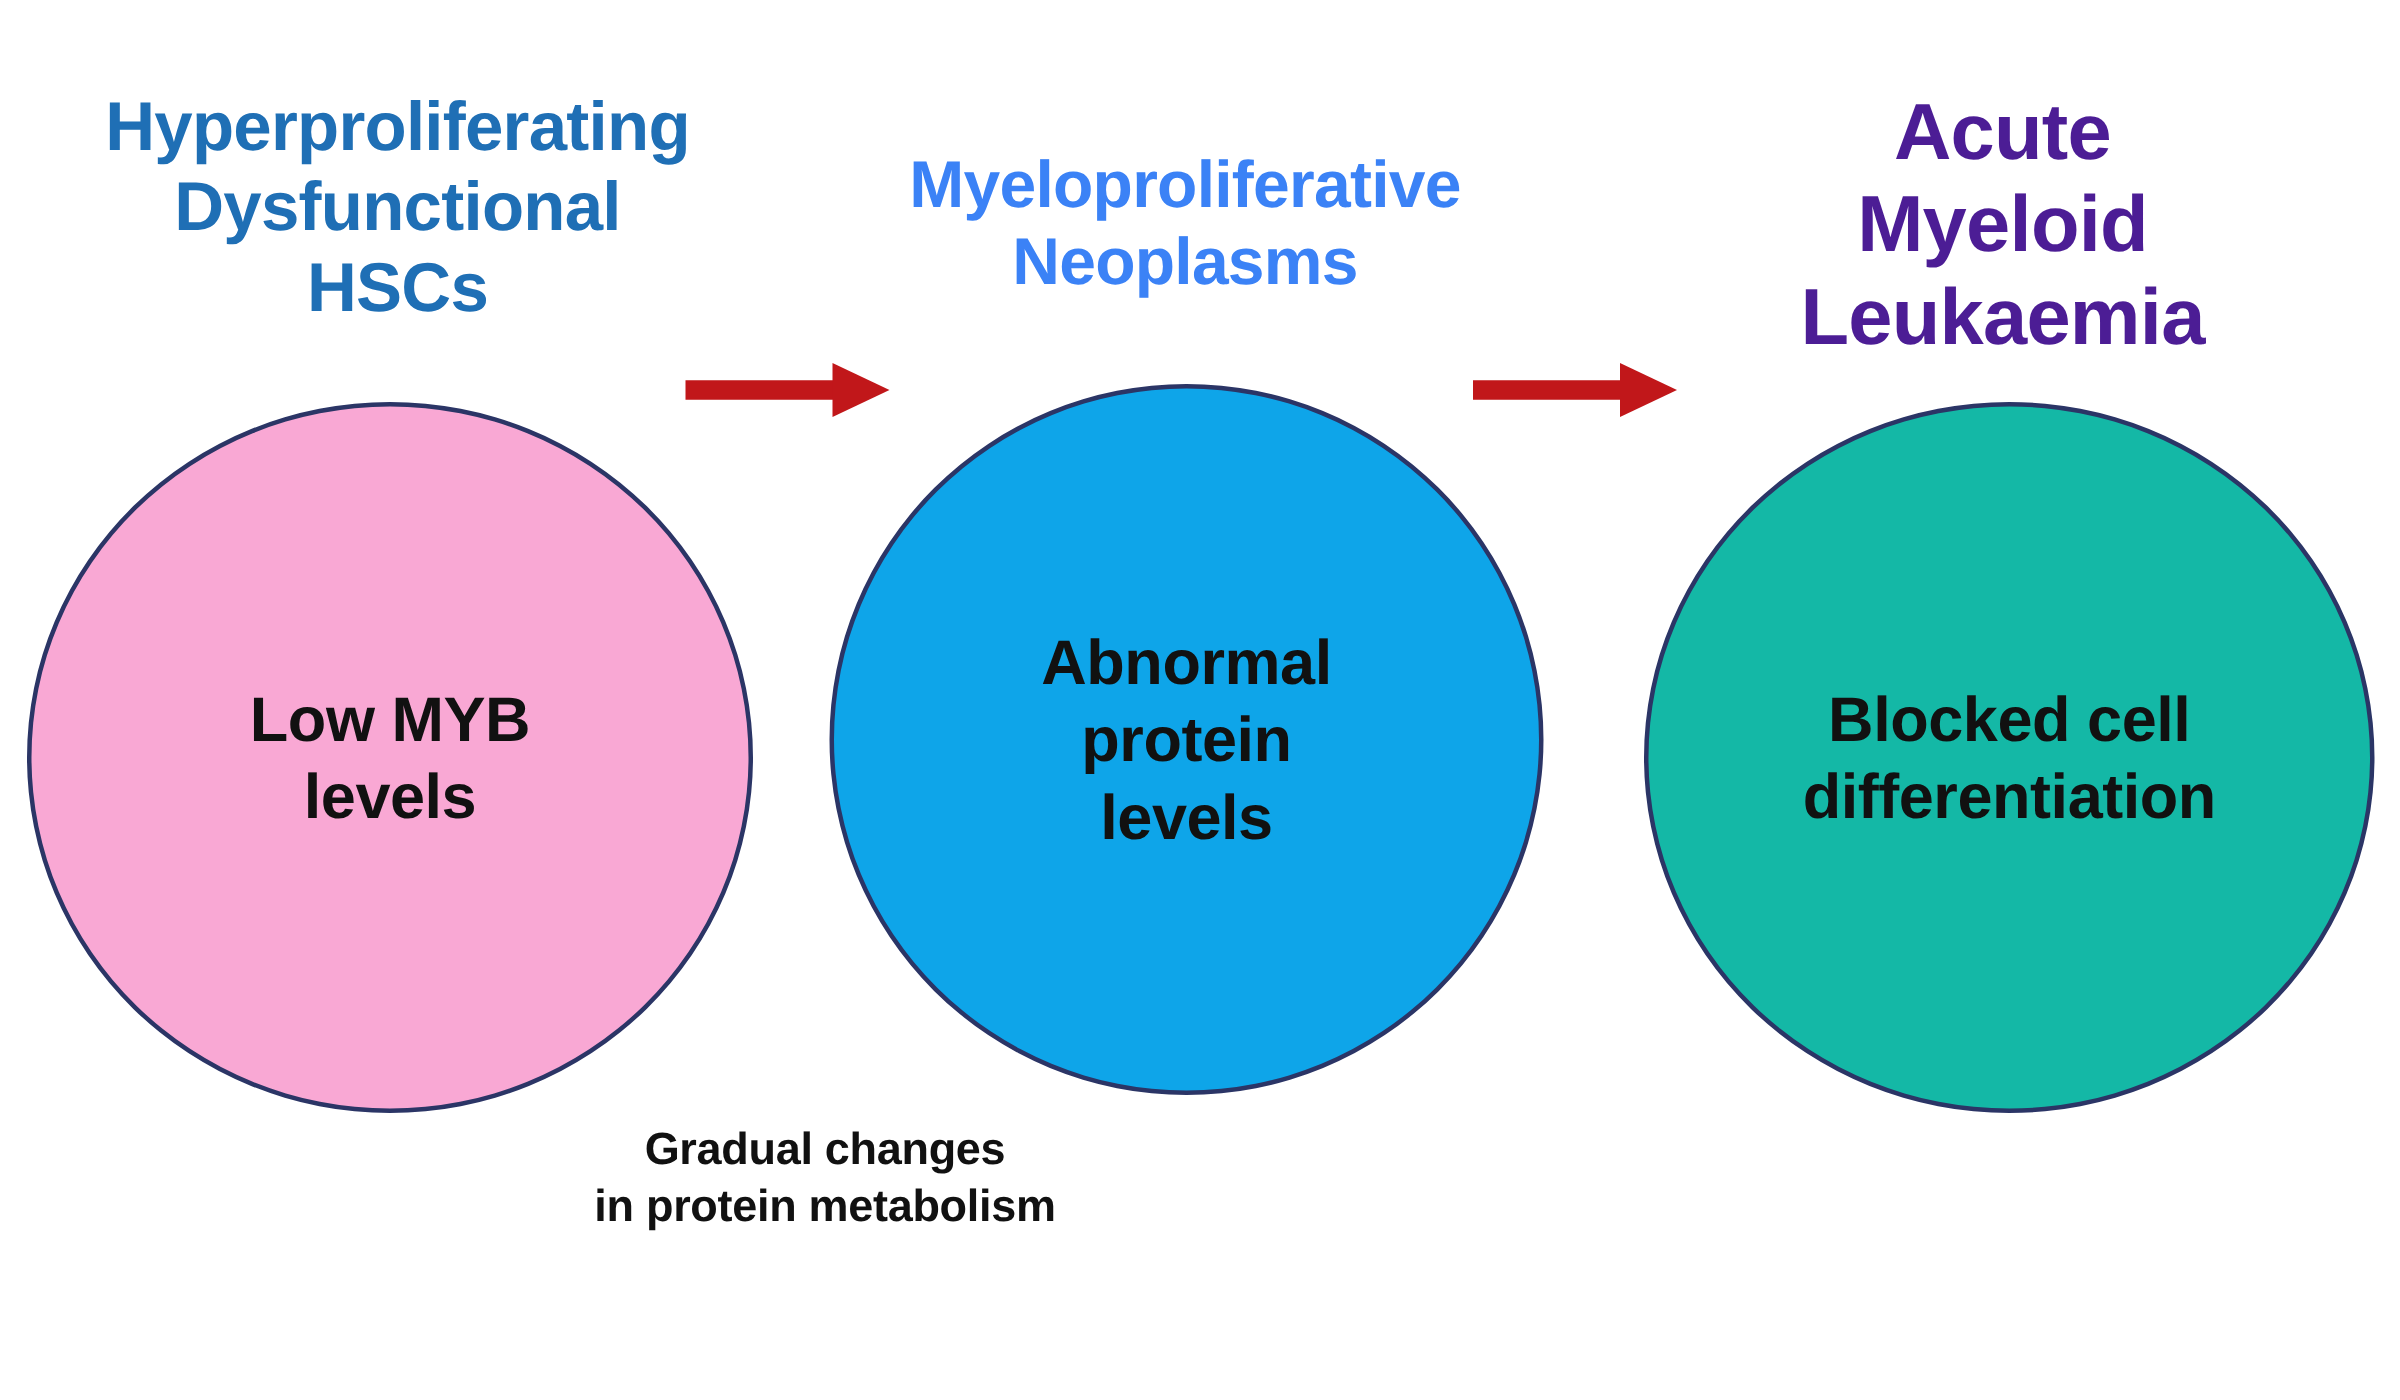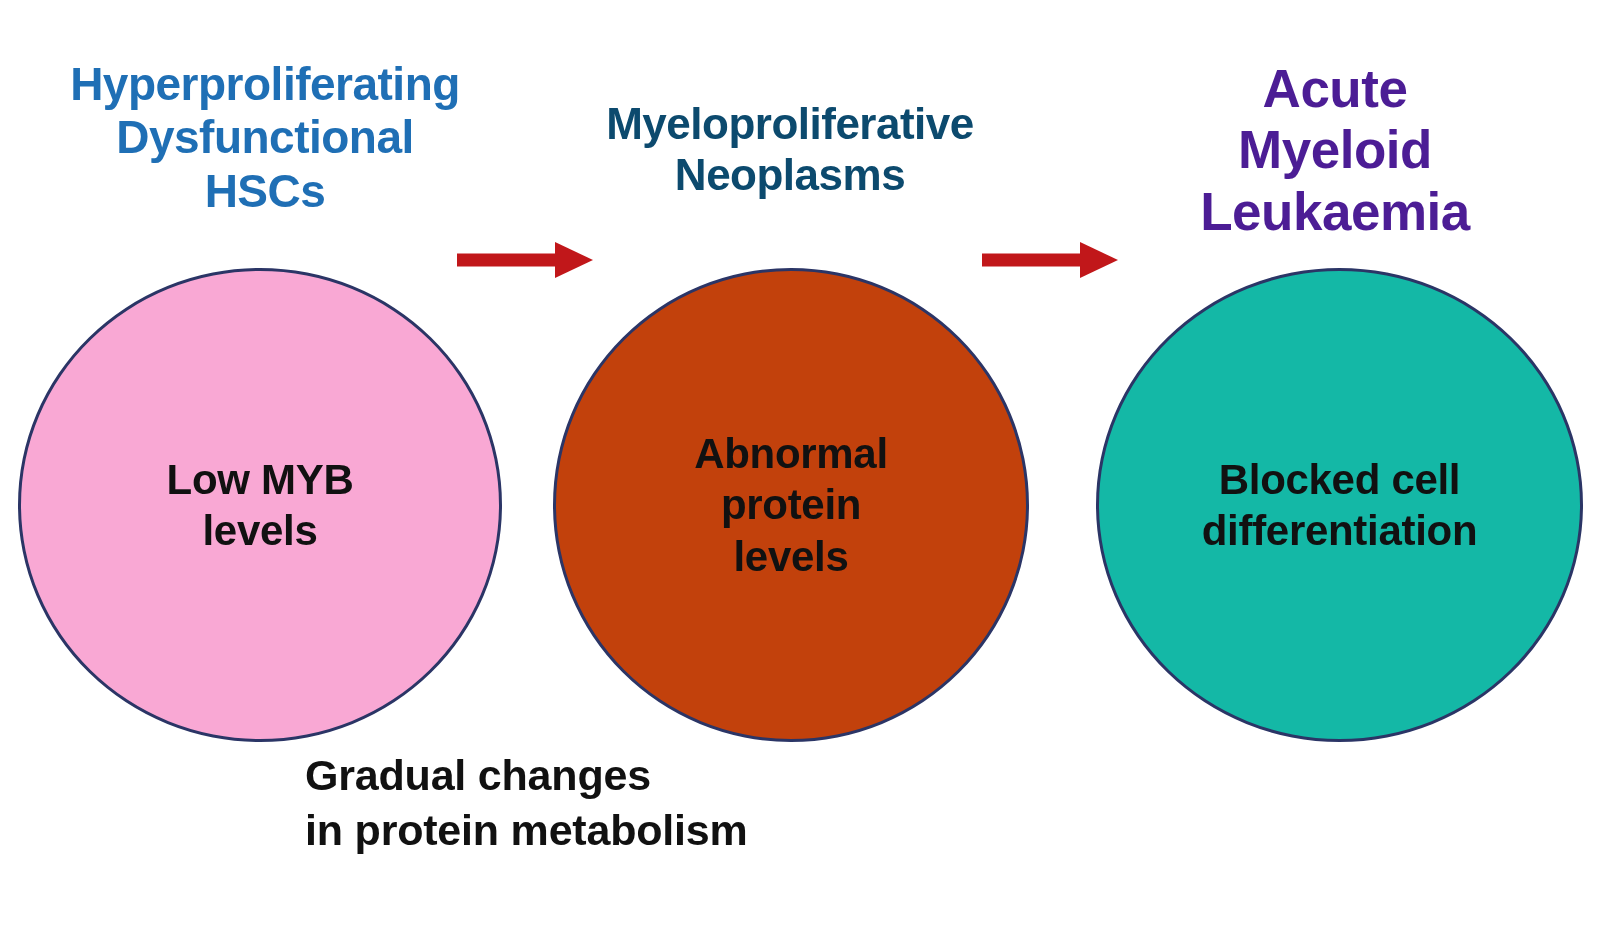--- a/index.html
+++ b/index.html
@@ -33,21 +33,21 @@
     top: 58px;
     width: 490px;
     font-size: 46px;
     color: #1F6FB5;
   }
   #heading-mpn {
     left: 545px;
     top: 98px;
     width: 490px;
     font-size: 44px;
-    color: #0c4a6e;
+    color: #3b82f6;
   }
   #heading-aml {
     left: 1090px;
     top: 58px;
     width: 490px;
     font-size: 53px;
     color: #4c1d95;
   }
 
   
@@ -72,24 +72,24 @@
   }
   #circle-hsc {
     left: 18px;
     top: 268px;
     width: 484px;
     height: 474px;
     background: #f9a8d4;
   }
   #circle-mpn {
     left: 553px;
-    top: 268px;
+    top: 256px;
     width: 476px;
     height: 474px;
-    background: #c2410c;
+    background: #0ea5e9;
   }
   #circle-aml {
     left: 1096px;
     top: 268px;
     width: 487px;
     height: 474px;
     background: #14b8a6;
   }
 
   
@@ -98,22 +98,23 @@
     top: 238px;
     width: 140px;
     height: 44px;
   }
   #arrow-1 { left: 455px; }
   #arrow-2 { left: 980px; }
 
   
   .caption {
     position: absolute;
+    text-align: center;
     font-weight: bold;
-    font-size: 43px;
+    font-size: 30px;
     line-height: 1.28;
     color: #111111;
     letter-spacing: -0.2px;
     white-space: pre-line;
   }
   #caption-left {
     left: 305px;
     top: 748px;
     width: 490px;
   }

